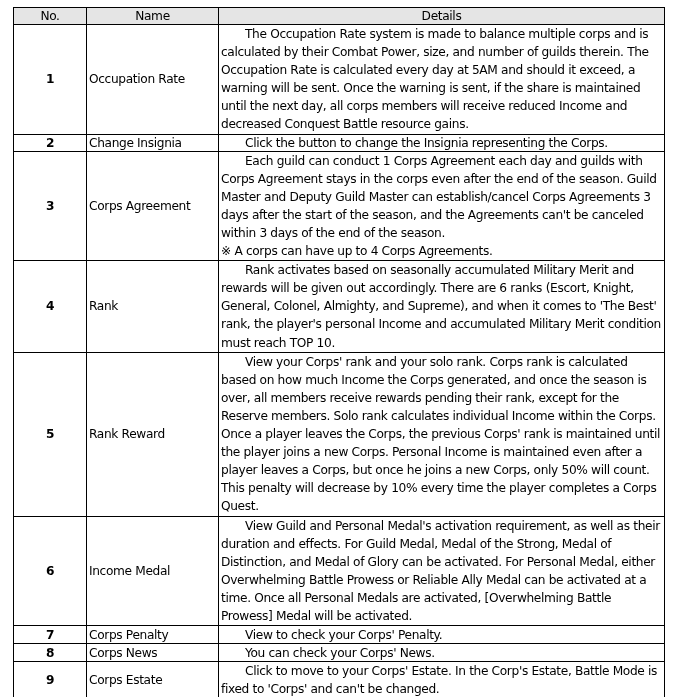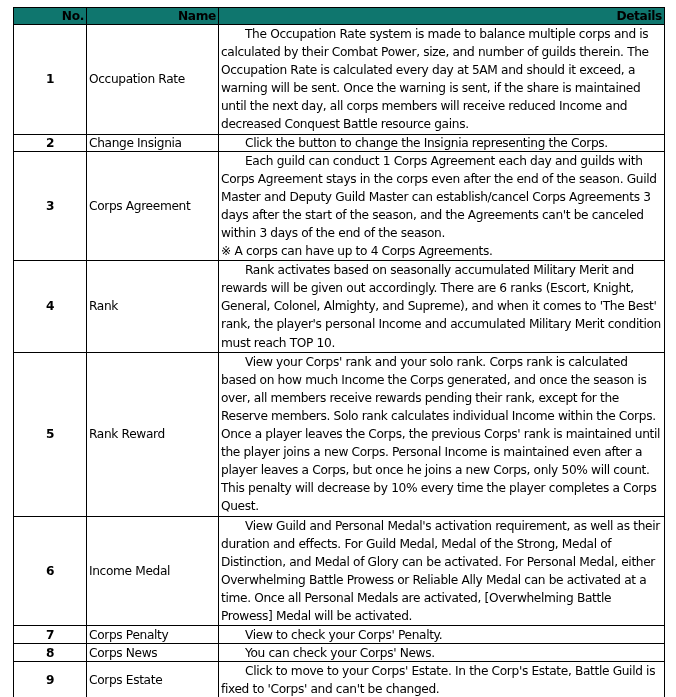--- a/index.html
+++ b/index.html
@@ -13,23 +13,23 @@
     font-size: 12.2px;
     color: #000;
     letter-spacing: -0.35px;
   }
   table.doc th, table.doc td {
     border: 1px solid #000;
     padding: 0 2px;
     vertical-align: middle;
   }
   table.doc th {
-    background: #0f766e;
-    font-weight: bold;
-    text-align: right;
+    background: #e5e5e5;
+    font-weight: normal;
+    text-align: center;
     height: 16px;
     line-height: 16px;
   }
   td.no { text-align: center; font-weight: bold; }
   td.name { text-align: left; }
   td.details { text-align: left; line-height: 18.1px; padding: 0 1px 0 2px; }
   td.details .indent { padding-left: 12px; margin-left: 12px; }
   col.c1 { width: 73px; }
   col.c2 { width: 132px; }
   col.c3 { width: 446px; }
@@ -87,16 +87,16 @@
       <td class="details" style="line-height:16px"><span class="indent">View to check your Corps' Penalty.</span></td>
     </tr>
     <tr style="height:18px">
       <td class="no">8</td>
       <td class="name">Corps News</td>
       <td class="details" style="line-height:16px"><span class="indent">You can check your Corps' News.</span></td>
     </tr>
     <tr style="height:35px">
       <td class="no">9</td>
       <td class="name">Corps Estate</td>
-      <td class="details"><span class="indent">Click to move to your Corps' Estate. In the Corp's Estate, Battle Guild is fixed to 'Corps' and can't be changed.</span></td>
+      <td class="details"><span class="indent">Click to move to your Corps' Estate. In the Corp's Estate, Battle Mode is fixed to 'Corps' and can't be changed.</span></td>
     </tr>
   </tbody>
 </table>
 
 </body></html>

